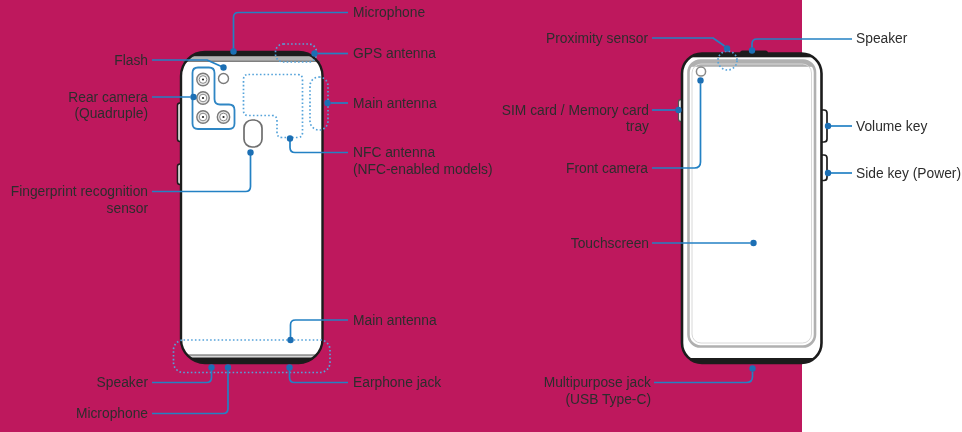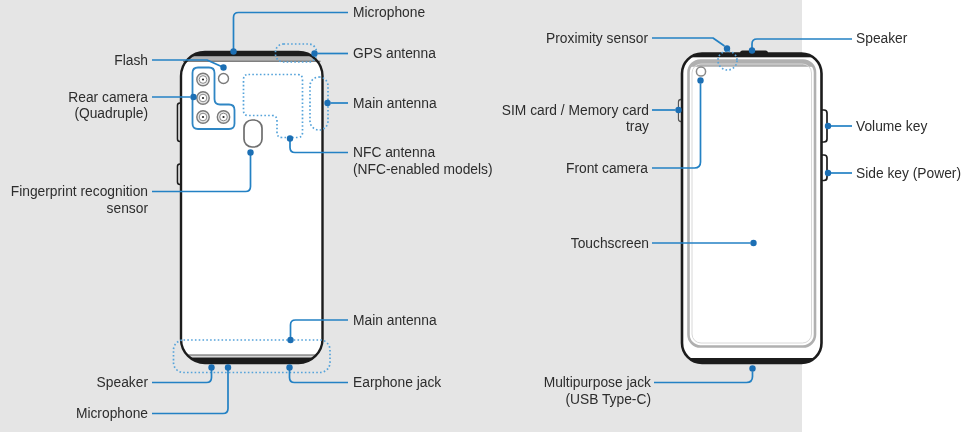--- a/index.html
+++ b/index.html
@@ -1,19 +1,19 @@
 <!DOCTYPE html>
 <html><head>
 <meta charset="utf-8">
 <style>
   html, body { margin: 0; padding: 0; background: #ffffff; }
   .stage {
     position: relative;
     width: 802px; height: 432px;
-    background: #e5e5e5;
+    background: #be185d;
     font-family: "Liberation Sans", sans-serif;
   }
   svg { display: block; }
   text {
     font-family: "Liberation Sans", "DejaVu Sans", sans-serif;
     font-size: 13.8px;
     fill: #2d2d2d;
   }
   .leader { stroke: #2381c4; stroke-width: 1.7; fill: none; stroke-linejoin: round; }
   .dot    { fill: #1c6fb4; stroke: none; }

